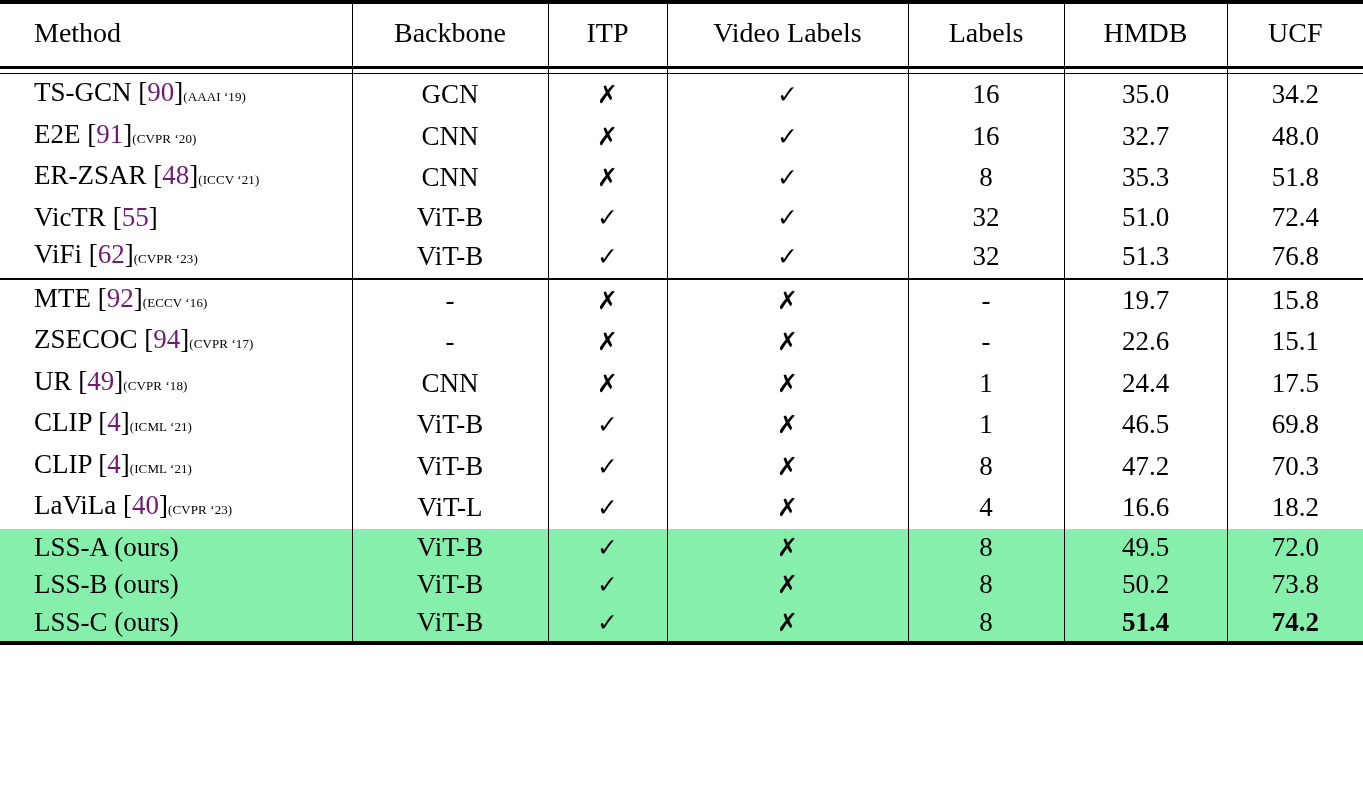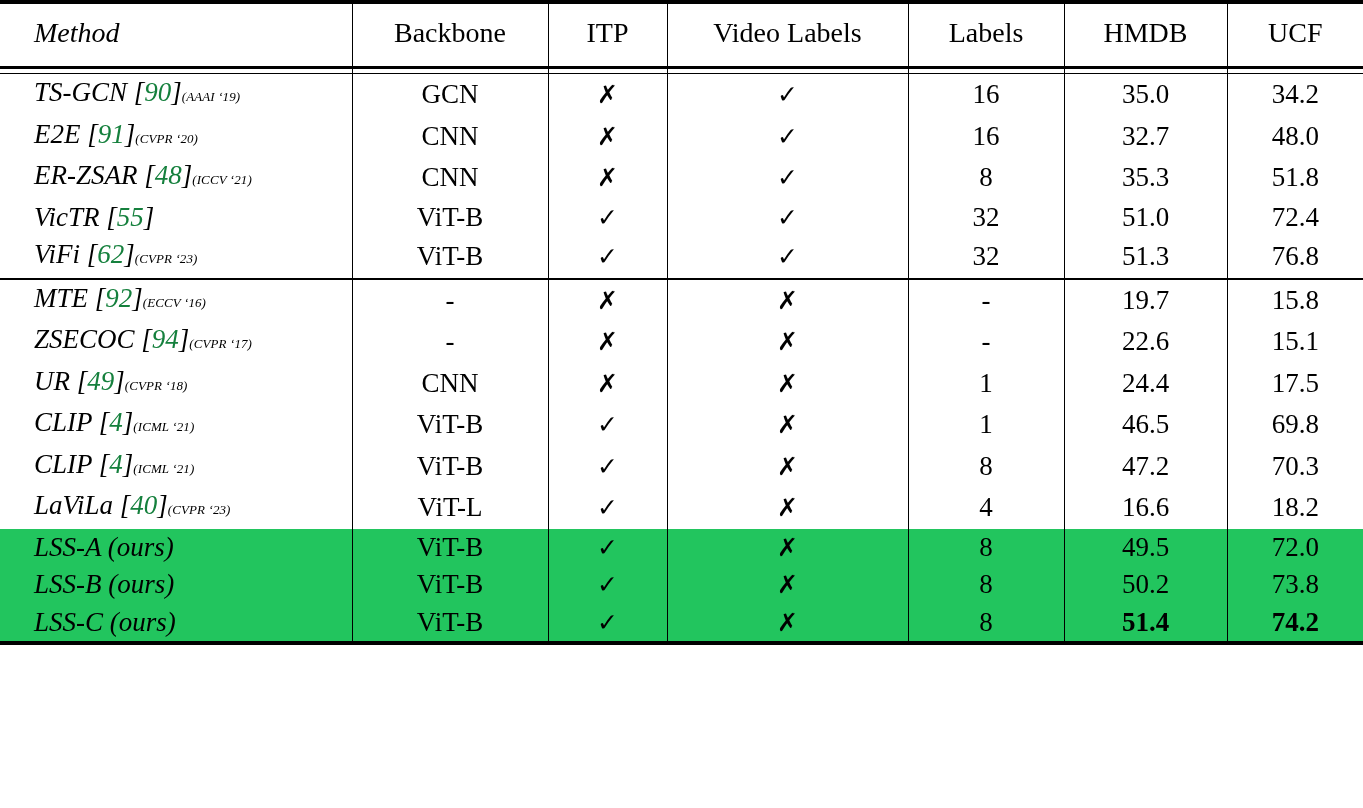--- a/index.html
+++ b/index.html
@@ -52,39 +52,38 @@
     vertical-align: middle;
     white-space: nowrap;
   }
 
   
   td.sep-l { border-left: 1.6px solid #000; }
 
   td.method-cell {
     text-align: left;
     padding-left: 34px;
-    font-style: italic;
   }
   td.center-cell { text-align: center; }
 
   
   td.hcell {
     text-align: center;
     height: 58px;
     line-height: 58px;
     vertical-align: middle;
     padding: 0;
     font-size: 28px;
   }
   td.hcell.method-cell { text-align: left; padding-left: 34px; }
 
   
-  tr.ours td.cell { background: #22c55e; }
-
-  .refnum { color: #15803d; }
+  tr.ours td.cell { background: #86efac; }
+
+  .refnum { color: #701a75; }
   .venue {
     font-size: 13px;
     letter-spacing: 0.1px;
     font-variant: small-caps;
   }
   .bold { font-weight: bold; margin-left: 20px; }
 
   .mark { font-family: "DejaVu Sans", sans-serif; font-size: 25px; font-weight: bold; }
 </style>
 </head>

